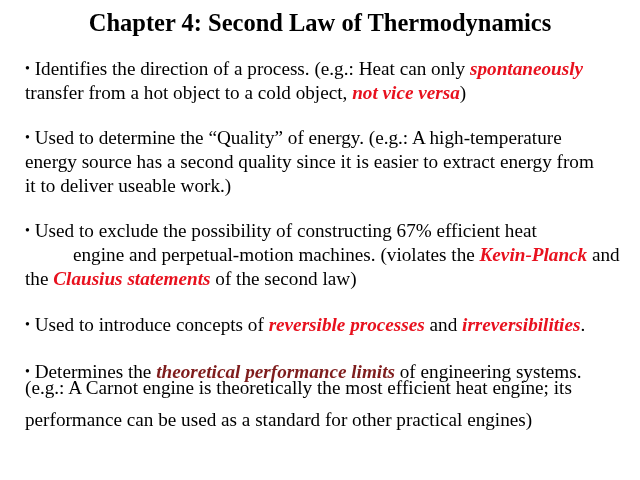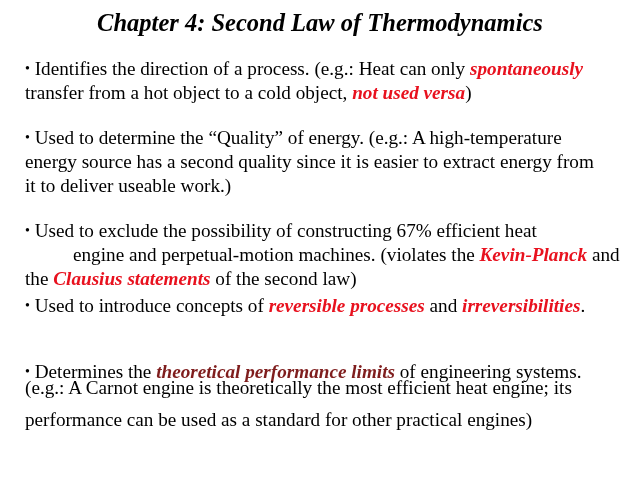--- a/index.html
+++ b/index.html
@@ -1,36 +1,36 @@
 <!DOCTYPE html>
 <html><head>
 <meta charset="utf-8">
 <style>
   html, body { margin: 0; padding: 0; background: #ffffff; }
   body { width: 640px; height: 480px; overflow: hidden; position: relative;
          font-family: "Liberation Serif", "DejaVu Serif", serif; color: #000; }
   .slide { position: absolute; left: 0; top: 0; width: 640px; height: 480px; background: #fff; }
   .title { position: absolute; left: 0; top: 8px; width: 640px; text-align: center;
-           font-size: 24.5px; font-weight: bold; line-height: 30px; font-style: italic; }
+           font-size: 24.5px; font-weight: bold; line-height: 30px; }
   .line { position: absolute; left: 25px; white-space: nowrap; font-size: 19.2px; line-height: 24px; }
   .hl { color: #e8111e; font-weight: bold; font-style: italic; }
   .bullet { font-size: 14px; position: relative; top: -2px; }
 </style>
 </head>
 <body>
 
 <div class="slide">
   <div class="title">Chapter 4: Second Law of Thermodynamics</div>
   <div id="content">
       <div class="line" style="top: 57px;"><span class="bullet">•</span> <span>Identifies the direction of a process.  (e.g.: Heat can only </span><span class="hl" style="color: rgb(232, 17, 30);">spontaneously</span></div>
-      <div class="line" style="top: 81px;"><span>transfer from a hot object to a cold object, </span><span class="hl" style="color: rgb(232, 17, 30);">not used versa</span><span>)</span></div>
+      <div class="line" style="top: 81px;"><span>transfer from a hot object to a cold object, </span><span class="hl" style="color: rgb(232, 17, 30);">not vice versa</span><span>)</span></div>
       <div class="line" style="top: 126px;"><span class="bullet">•</span> <span>Used to determine the “Quality” of energy.  (e.g.: A high-temperature</span></div>
       <div class="line" style="top: 150px;"><span>energy source has a second quality since it is easier to extract energy from</span></div>
       <div class="line" style="top: 174px;"><span>it to deliver useable work.)</span></div>
       <div class="line" style="top: 219px;"><span class="bullet">•</span> <span>Used to exclude the possibility of constructing 67% efficient heat</span></div>
       <div class="line" style="top: 243px; margin-left: 48px;"><span>engine and perpetual-motion machines.  (violates the </span><span class="hl" style="color: rgb(232, 17, 30);">Kevin-Planck</span><span> and</span></div>
       <div class="line" style="top: 267px;"><span>the </span><span class="hl" style="color: rgb(232, 17, 30);">Clausius statements</span><span> of the second law)</span></div>
-      <div class="line" style="top: 294px;"><span class="bullet">•</span> <span> Used to introduce concepts of </span><span class="hl" style="color: rgb(232, 17, 30);">reversible processes</span><span> and </span><span class="hl" style="color: rgb(232, 17, 30);">irreversibilities</span><span>.</span></div>
+      <div class="line" style="top: 313px;"><span class="bullet">•</span> <span> Used to introduce concepts of </span><span class="hl" style="color: rgb(232, 17, 30);">reversible processes</span><span> and </span><span class="hl" style="color: rgb(232, 17, 30);">irreversibilities</span><span>.</span></div>
       <div class="line" style="top: 360px;"><span class="bullet">•</span> <span>Determines the </span><span class="hl" style="color: #7f1d1d;">theoretical performance limits</span><span> of engineering systems.</span></div>
       <div class="line" style="top: 376px;"><span>(e.g.: A Carnot engine is theoretically the most efficient heat engine; its</span></div>
       <div class="line" style="top: 408px;"><span>performance can be used as a standard for other practical engines)</span></div>
     </div>
 </div>
 
 </body></html>

